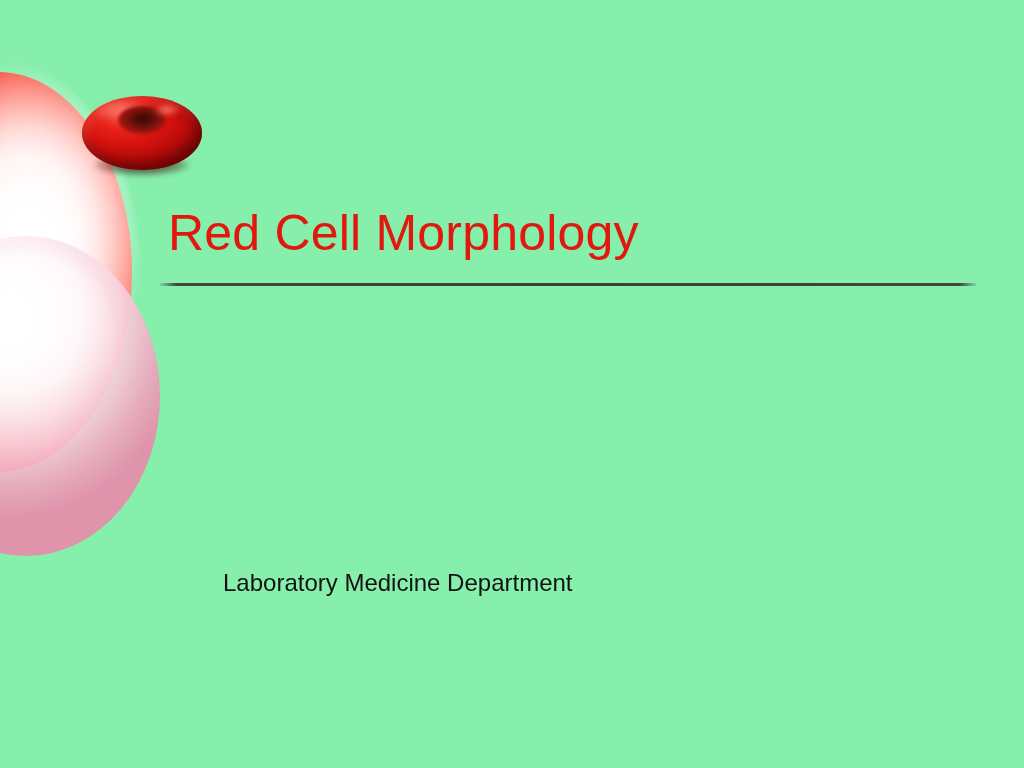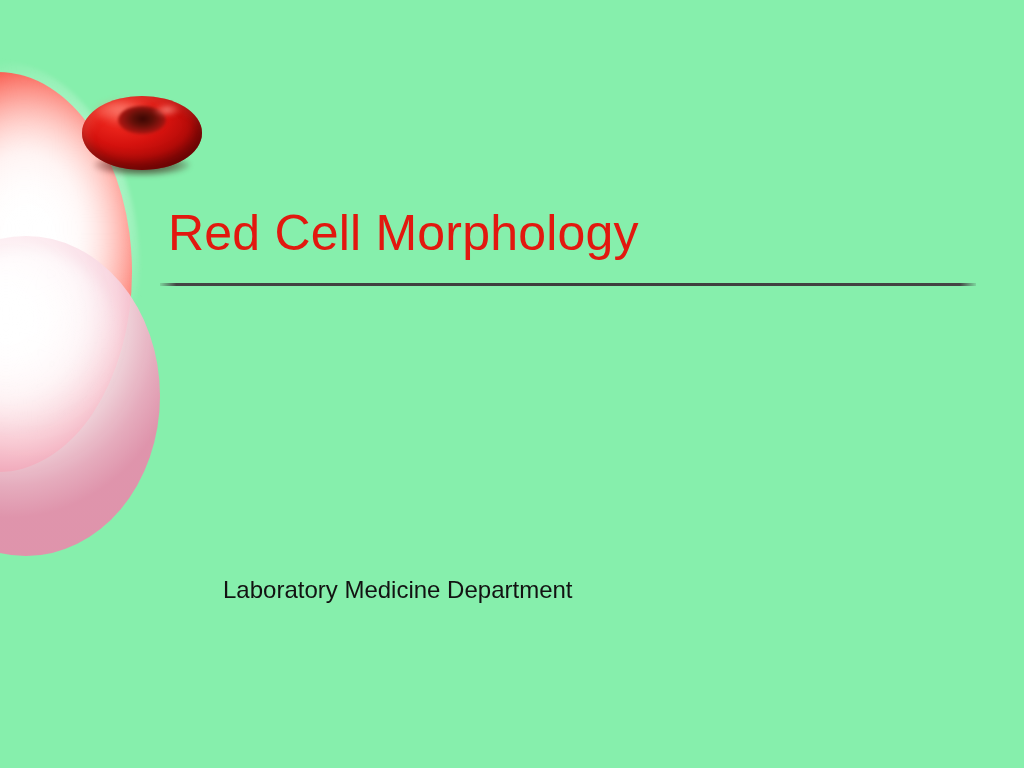--- a/index.html
+++ b/index.html
@@ -213,21 +213,21 @@
   
   .subtitle {
     position: absolute;
     left: 223px;
     top: 568px;
     font-size: 24px;
     line-height: 29px;
     color: #121212;
     white-space: nowrap;
   }
-  .subtitle-line { display: block; margin-top: 7px; }
+  .subtitle-line { display: block; }
 </style>
 </head>
 <body>
 
 <div class="slide">
 
   <div class="decor">
     <div class="sphere-red"></div>
     <div class="sphere-red-veil"></div>
     <div class="sphere-pink"></div>

